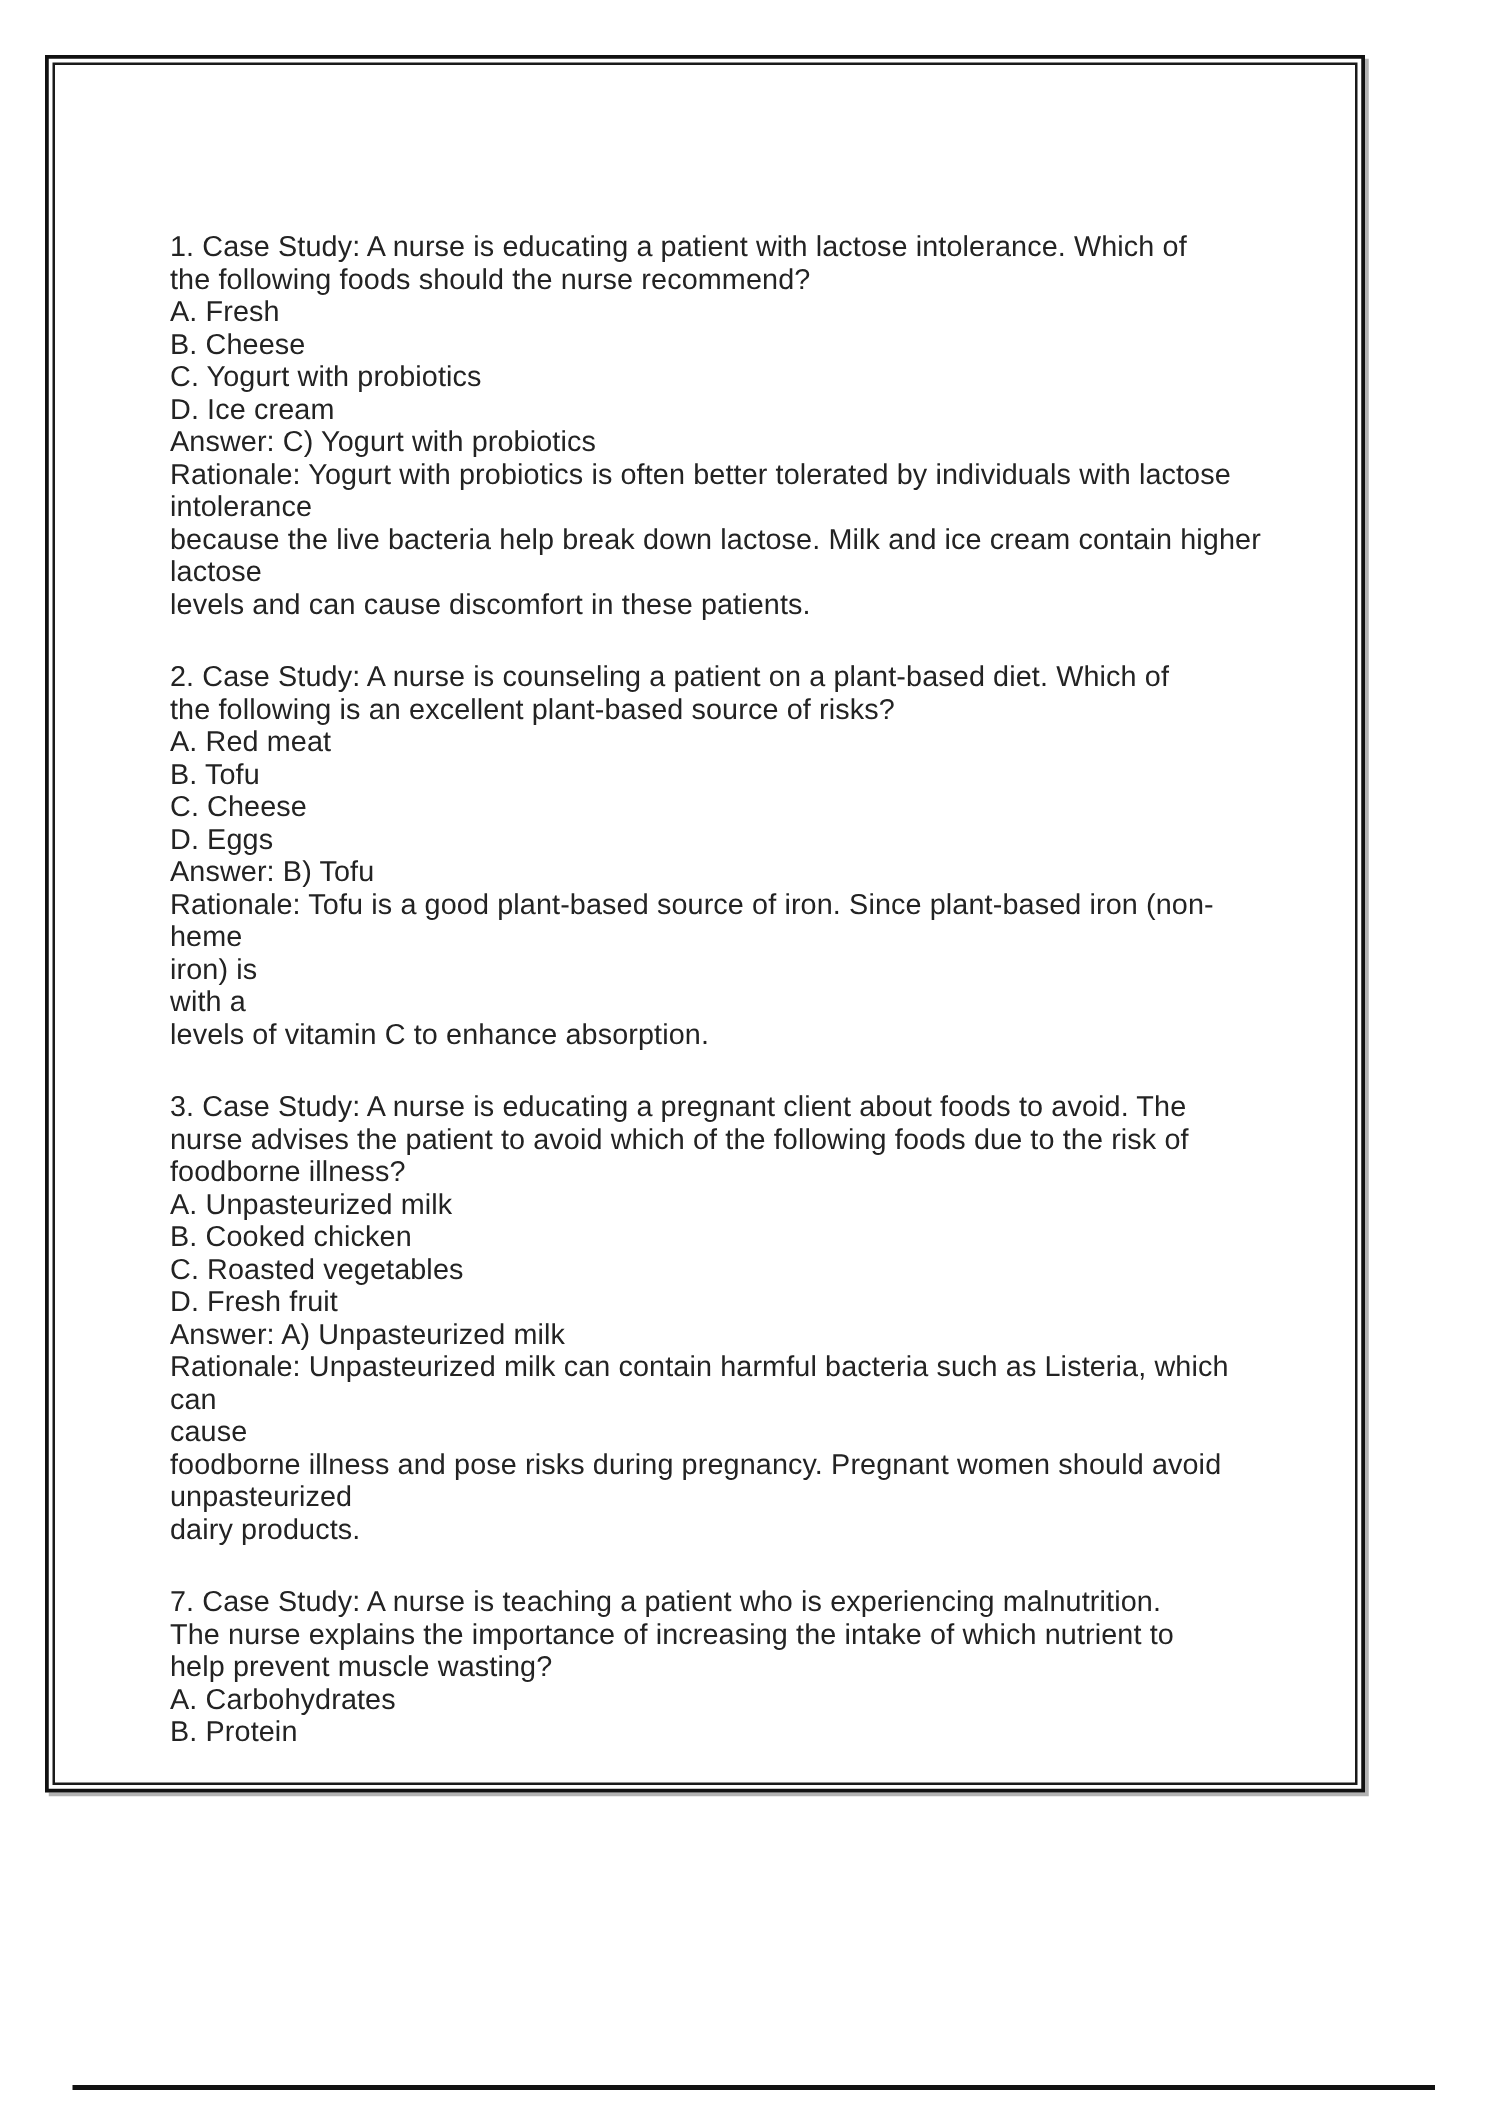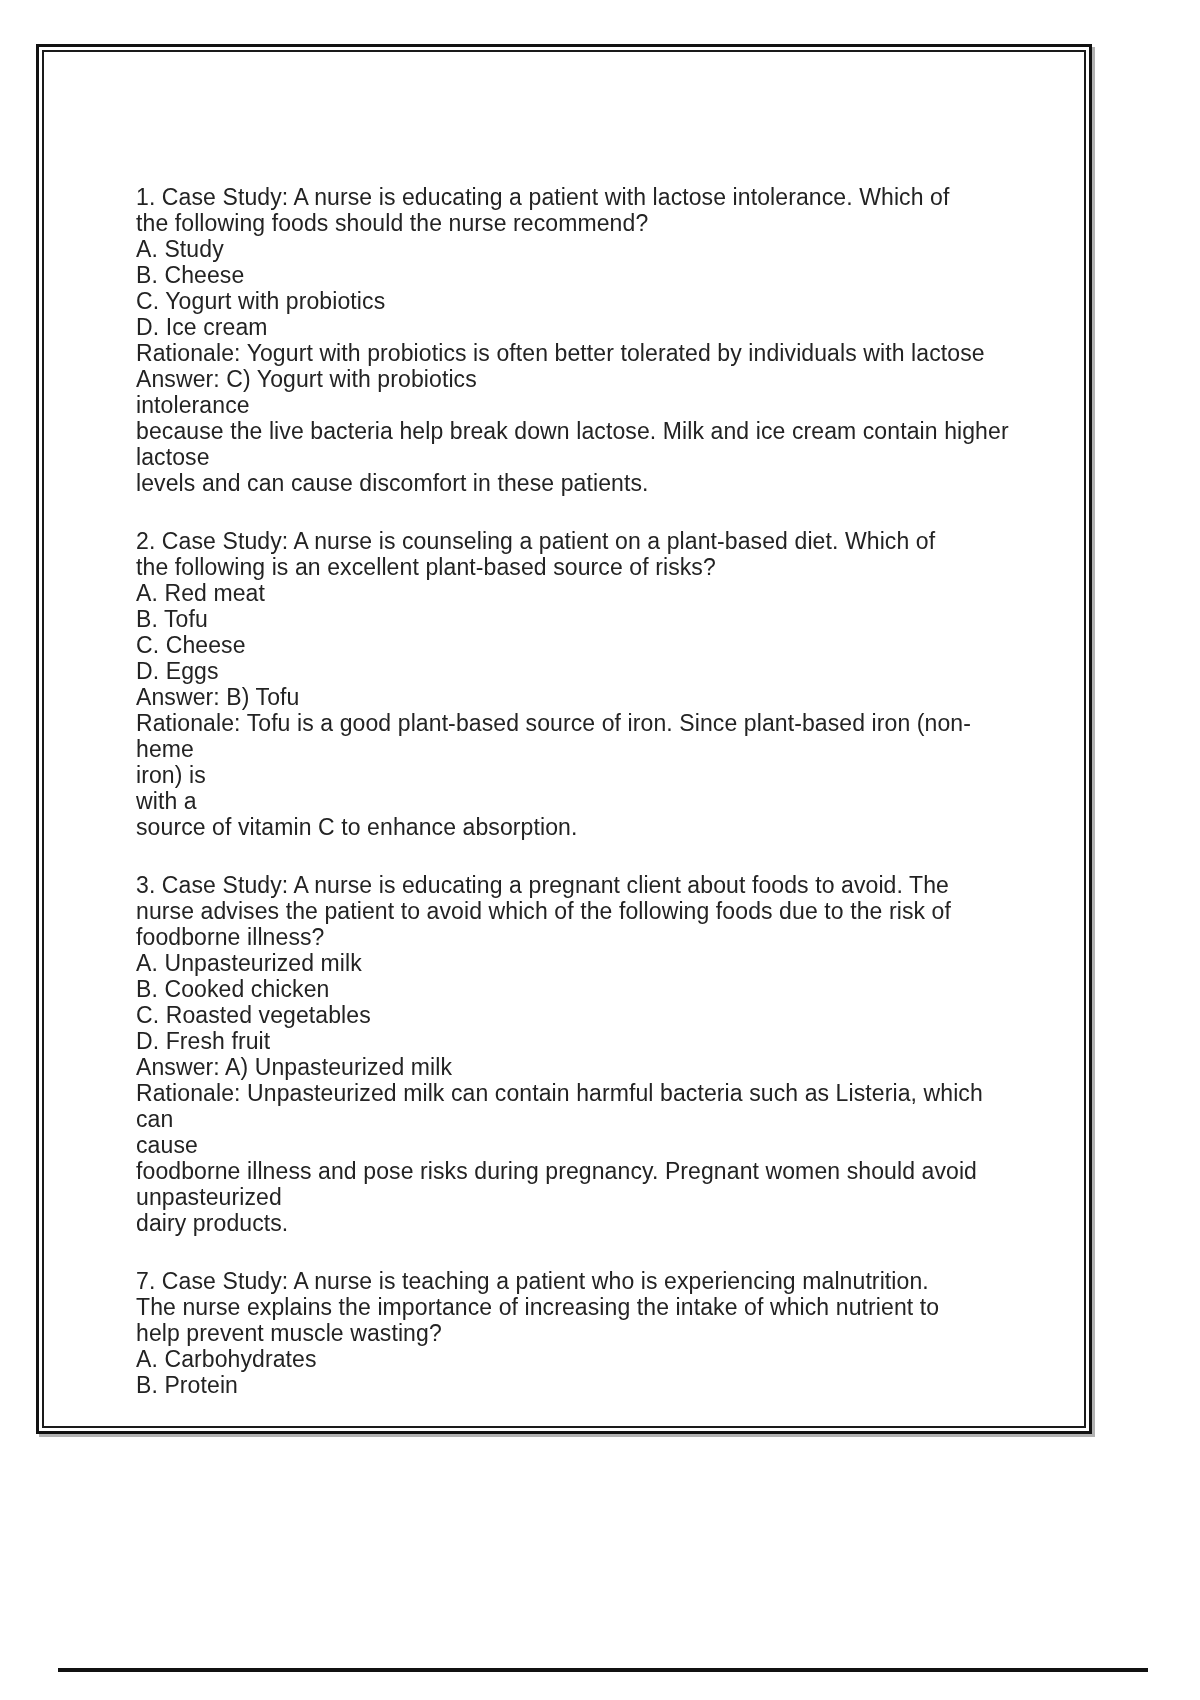--- a/index.html
+++ b/index.html
@@ -74,43 +74,43 @@
 </head>
 <body>
 
 <div class="page-frame">
   <div class="page-inner">
     <div class="doc-body">
 
     <div class="qblock">
           <div class="line">1. Case Study: A nurse is educating a patient with lactose intolerance. Which of</div>
           <div class="line">the following foods should the nurse recommend?</div>
-          <div class="line">A. Study</div>
+          <div class="line">A. Fresh</div>
           <div class="line">B. Cheese</div>
           <div class="line">C. Yogurt with probiotics</div>
           <div class="line">D. Ice cream</div>
+          <div class="line">Answer: C) Yogurt with probiotics</div>
           <div class="line">Rationale: Yogurt with probiotics is often better tolerated by individuals with lactose</div>
-          <div class="line">Answer: C) Yogurt with probiotics</div>
           <div class="line">intolerance</div>
           <div class="line">because the live bacteria help break down lactose. Milk and ice cream contain higher</div>
           <div class="line">lactose</div>
           <div class="line">levels and can cause discomfort in these patients.</div>
         </div>
         <div class="qblock">
           <div class="line">2. Case Study: A nurse is counseling a patient on a plant-based diet. Which of</div>
           <div class="line">the following is an excellent plant-based source of risks?</div>
           <div class="line">A. Red meat</div>
           <div class="line">B. Tofu</div>
           <div class="line">C. Cheese</div>
           <div class="line">D. Eggs</div>
           <div class="line">Answer: B) Tofu</div>
           <div class="line">Rationale: Tofu is a good plant-based source of iron. Since plant-based iron (non-heme</div>
           <div class="line">iron) is</div>
           <div class="line">with a</div>
-          <div class="line">source of vitamin C to enhance absorption.</div>
+          <div class="line">levels of vitamin C to enhance absorption.</div>
         </div>
         <div class="qblock">
           <div class="line">3. Case Study: A nurse is educating a pregnant client about foods to avoid. The</div>
           <div class="line">nurse advises the patient to avoid which of the following foods due to the risk of</div>
           <div class="line">foodborne illness?</div>
           <div class="line">A. Unpasteurized milk</div>
           <div class="line">B. Cooked chicken</div>
           <div class="line">C. Roasted vegetables</div>
           <div class="line">D. Fresh fruit</div>
           <div class="line">Answer: A) Unpasteurized milk</div>

